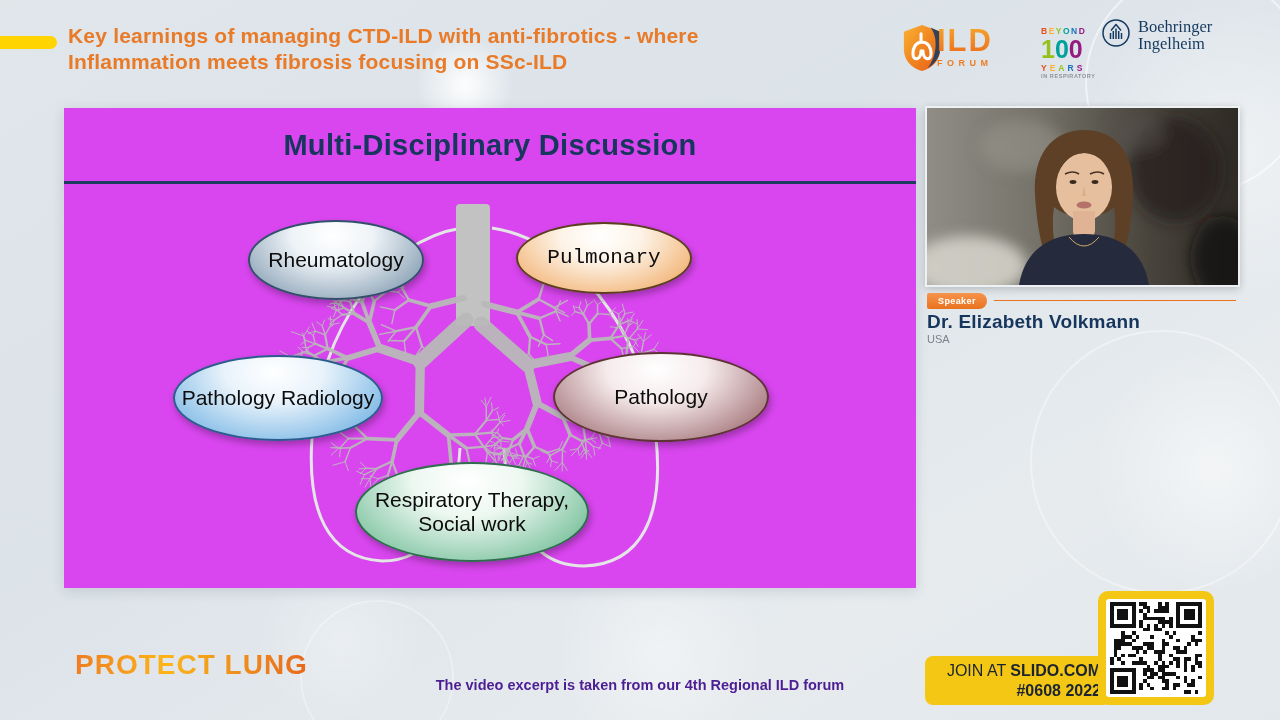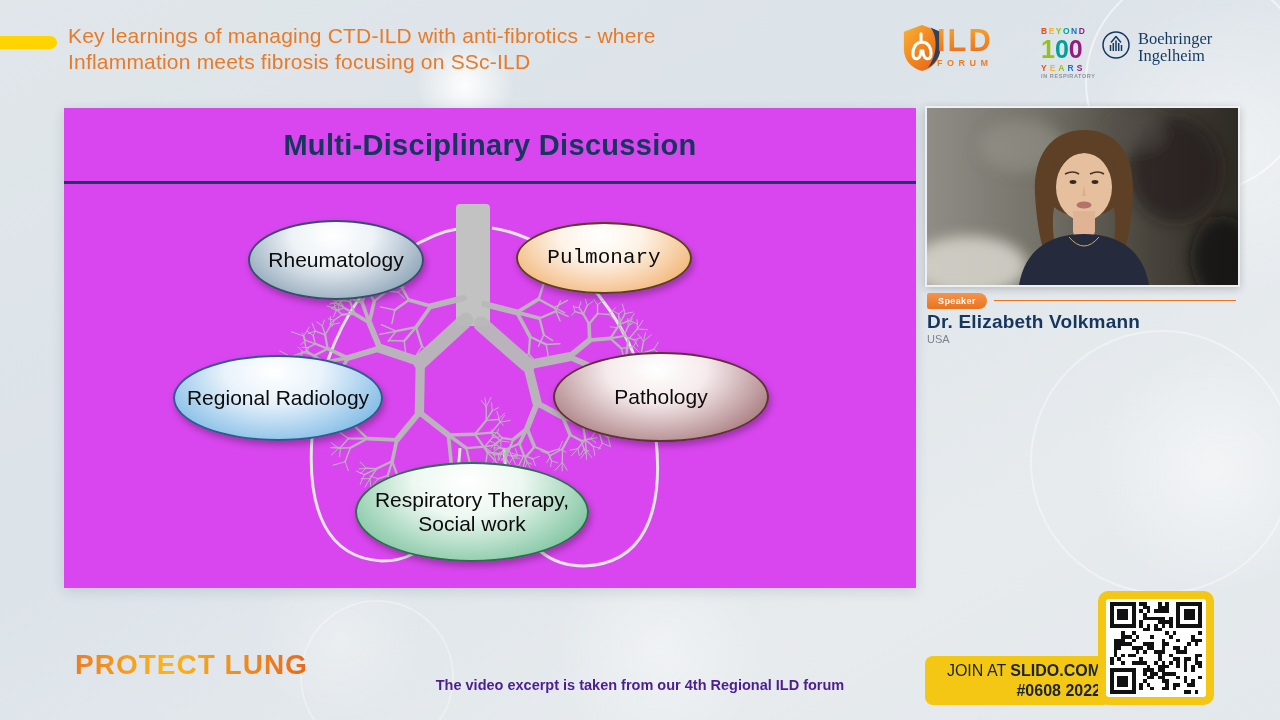--- a/index.html
+++ b/index.html
@@ -15,35 +15,35 @@
       radial-gradient(circle 120px at 340px 640px, rgba(255,255,255,.3), rgba(255,255,255,0) 70%),
       linear-gradient(150deg,#e0e6ea 0%,#dce3e9 40%,#e7ebee 75%,#e3e8ec 100%);
   }
   .ring{position:absolute;border-radius:50%;border:2px solid rgba(255,255,255,.55);}
   #ring1{width:220px;height:220px;left:1085px;top:-30px;}
   #ring2{width:260px;height:260px;left:1030px;top:330px;border-color:rgba(255,255,255,.4);}
   #ring3{width:150px;height:150px;left:300px;top:600px;border-color:rgba(255,255,255,.35);}
 
   
   #yellow-dash{position:absolute;left:0;top:36px;width:57px;height:13px;background:#ffd400;border-radius:0 8px 8px 0;}
-  #header-title{position:absolute;left:68px;top:23px;font-size:21px;font-weight:normal;color:#e87a28;line-height:1.26;white-space:pre-line;letter-spacing:.2px;}
+  #header-title{position:absolute;left:68px;top:23px;font-size:21px;font-weight:bold;color:#e87a28;line-height:1.26;white-space:pre-line;letter-spacing:.2px;}
 
   #ild-logo{position:absolute;left:901px;top:23px;display:flex;align-items:flex-start;}
   #ild-text-block{margin-left:-6px;margin-top:4px;}
   #ild-text{font-size:31px;font-weight:bold;line-height:.9;
     background:linear-gradient(180deg,#f6a32a,#ec6f1d);-webkit-background-clip:text;background-clip:text;color:transparent;letter-spacing:2px;}
   #ild-forum{font-size:9px;font-weight:bold;color:#ee7e22;letter-spacing:4.5px;margin-top:3px;}
 
   #beyond-logo{position:absolute;left:1041px;top:27px;width:62px;line-height:1;}
   .b-word{font-size:8.5px;font-weight:bold;letter-spacing:1.5px;}
   .b-num{font-size:25px;font-weight:bold;letter-spacing:0px;margin-top:1px;}
   .b-years{font-size:8.5px;font-weight:bold;letter-spacing:3px;margin-top:2px;}
   .b-resp{font-size:5.5px;color:#8d9298;letter-spacing:.6px;margin-top:2px;font-weight:bold;}
 
-  #bi-logo{position:absolute;left:1101px;top:30px;display:flex;align-items:center;}
+  #bi-logo{position:absolute;left:1101px;top:18px;display:flex;align-items:center;}
   #bi-name{margin-left:7px;font-family:"Liberation Serif",serif;font-size:16.5px;color:#15395f;line-height:1.05;white-space:pre-line;}
 
   
   #slide{position:absolute;left:64px;top:108px;width:852px;height:480px;background:#d946ef;overflow:hidden;box-shadow:0 3px 12px rgba(40,60,80,.15);}
   #slide-title{position:absolute;left:0;top:21px;width:852px;text-align:center;font-size:29px;font-weight:bold;color:#17365d;letter-spacing:.3px;}
   #slide-divider{position:absolute;left:0;top:73px;width:852px;height:3px;background:#1d3b5e;}
   #lung-svg{position:absolute;left:0;top:0;}
   .mdd-ellipse{position:absolute;border:2px solid #333;border-radius:50%;display:flex;align-items:center;justify-content:center;
     text-align:center;font-size:21px;color:#0c0c0c;line-height:1.15;white-space:pre-line;box-shadow:2px 4px 7px rgba(0,0,0,.28);}
   #el-rheumatology{left:184px;top:112px;width:172px;height:76px;}
@@ -736,21 +736,21 @@
         <line x1="464.8" y1="245.7" x2="473.7" y2="256.3" stroke-width="1.4"></line>
         <line x1="464.8" y1="245.7" x2="455.8" y2="254.0" stroke-width="1.4"></line>
       </g>
   </svg>
 
   <div id="slide-title">Multi-Disciplinary Discussion</div>
   <div id="slide-divider"></div>
 
   <div class="mdd-ellipse" id="el-rheumatology" style="background: radial-gradient(at 48% 18%, rgb(255, 255, 255) 0%, rgb(238, 243, 247) 32%, rgb(109, 137, 162) 100%); border-color: rgb(51, 80, 107);">Rheumatology</div>
   <div class="mdd-ellipse" id="el-pulmonary" style="background: radial-gradient(at 48% 18%, rgb(255, 255, 255) 0%, rgb(253, 243, 231) 32%, rgb(239, 161, 84) 100%); border-color: rgb(92, 63, 32);">Pulmonary</div>
-  <div class="mdd-ellipse" id="el-thoracic" style="background: radial-gradient(at 48% 18%, rgb(255, 255, 255) 0%, rgb(233, 243, 251) 32%, rgb(91, 166, 222) 100%); border-color: rgb(43, 93, 140);">Regional Radiology</div>
+  <div class="mdd-ellipse" id="el-thoracic" style="background: radial-gradient(at 48% 18%, rgb(255, 255, 255) 0%, rgb(233, 243, 251) 32%, rgb(91, 166, 222) 100%); border-color: rgb(43, 93, 140);">Pathology Radiology</div>
   <div class="mdd-ellipse" id="el-pathology" style="background: radial-gradient(at 48% 18%, rgb(255, 255, 255) 0%, rgb(246, 235, 236) 32%, rgb(142, 86, 91) 100%); border-color: rgb(94, 51, 54);">Pathology</div>
   <div class="mdd-ellipse" id="el-respiratory" style="background: radial-gradient(at 48% 18%, rgb(255, 255, 255) 0%, rgb(237, 248, 241) 32%, rgb(87, 177, 131) 100%); border-color: rgb(46, 110, 78);">Respiratory Therapy,
 Social work</div>
 </div>
 
 <div id="video-frame">
   <svg width="311" height="177" viewBox="0 0 311 177">
     <defs>
       <linearGradient id="vbg" x1="0" y1="0" x2="1" y2="0">
         <stop offset="0" stop-color="#8f8d85"></stop>

